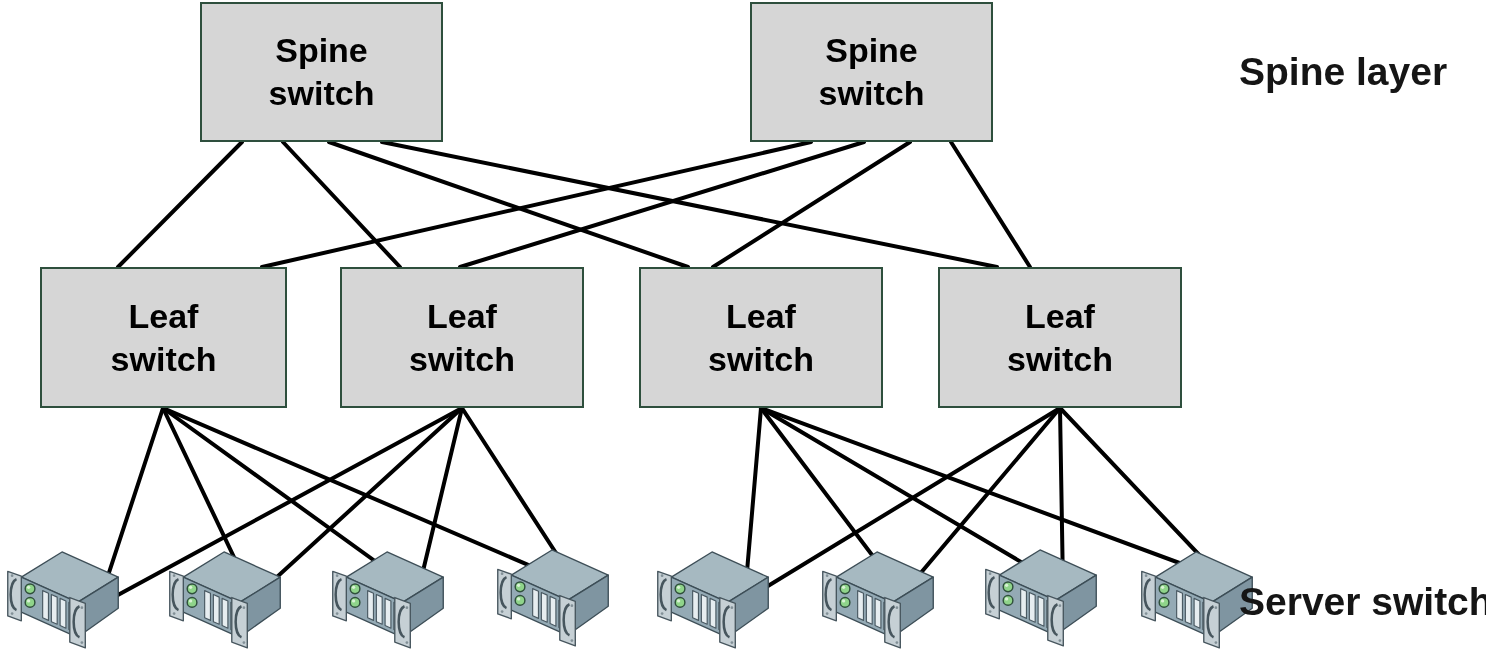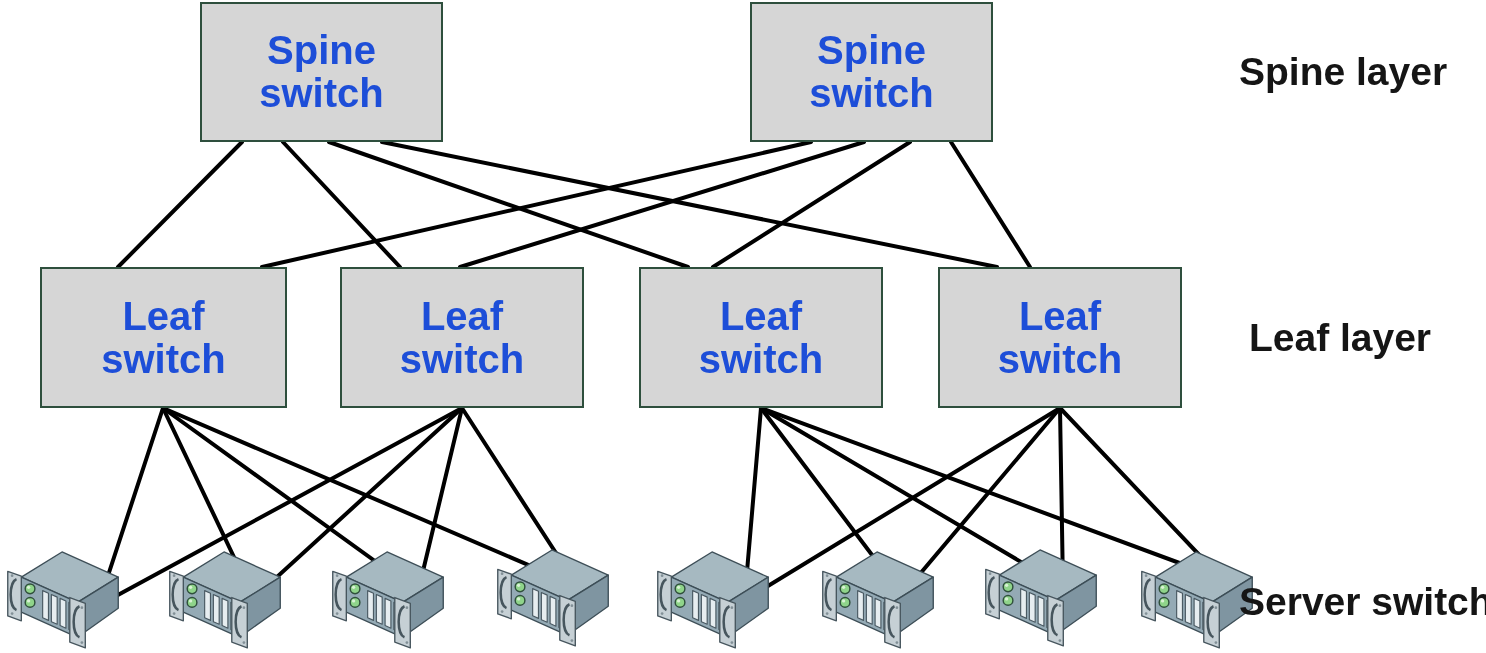--- a/index.html
+++ b/index.html
@@ -7,21 +7,21 @@
     width:1486px;height:653px;background:#ffffff;
     font-family:"Liberation Sans",sans-serif;
     -webkit-font-smoothing:antialiased;
   }
   .canvas{position:relative;width:1486px;height:653px;overflow:hidden;background:#ffffff;}
   svg.wires{position:absolute;left:0;top:0;width:1486px;height:653px;}
   .switch-box{
     position:absolute;box-sizing:border-box;
     background:#d6d6d6;border:2px solid #2e4f3d;
     display:flex;flex-direction:column;align-items:center;justify-content:center;
-    font-weight:700;font-size:40px;line-height:43px;color:#1d4ed8;
+    font-weight:700;font-size:34px;line-height:43px;color:#000000;
     text-align:center;
   }
   .layer-label{
     position:absolute;left:1239px;width:202px;text-align:center;
     font-weight:700;font-size:39px;line-height:38px;color:#151515;white-space:nowrap;
   }
   #label-spine{top:53px;}
   #label-leaf{top:319px;}
   #label-server{top:583px;}
 </style>
@@ -120,16 +120,15 @@
   <div class="switch-box" style="left: 639px; top: 267px; width: 244px; height: 141px;">
     <span>Leaf</span>
     <span>switch</span>
   </div>
   <div class="switch-box" style="left: 938px; top: 267px; width: 244px; height: 141px;">
     <span>Leaf</span>
     <span>switch</span>
   </div>
 
   <div class="layer-label" id="label-spine">Spine layer</div>
-  <div class="layer-label" id="label-leaf">Leaf layer</div>
   <div class="layer-label" id="label-server">Server switch</div>
 
 </div>
 
 </body></html>

